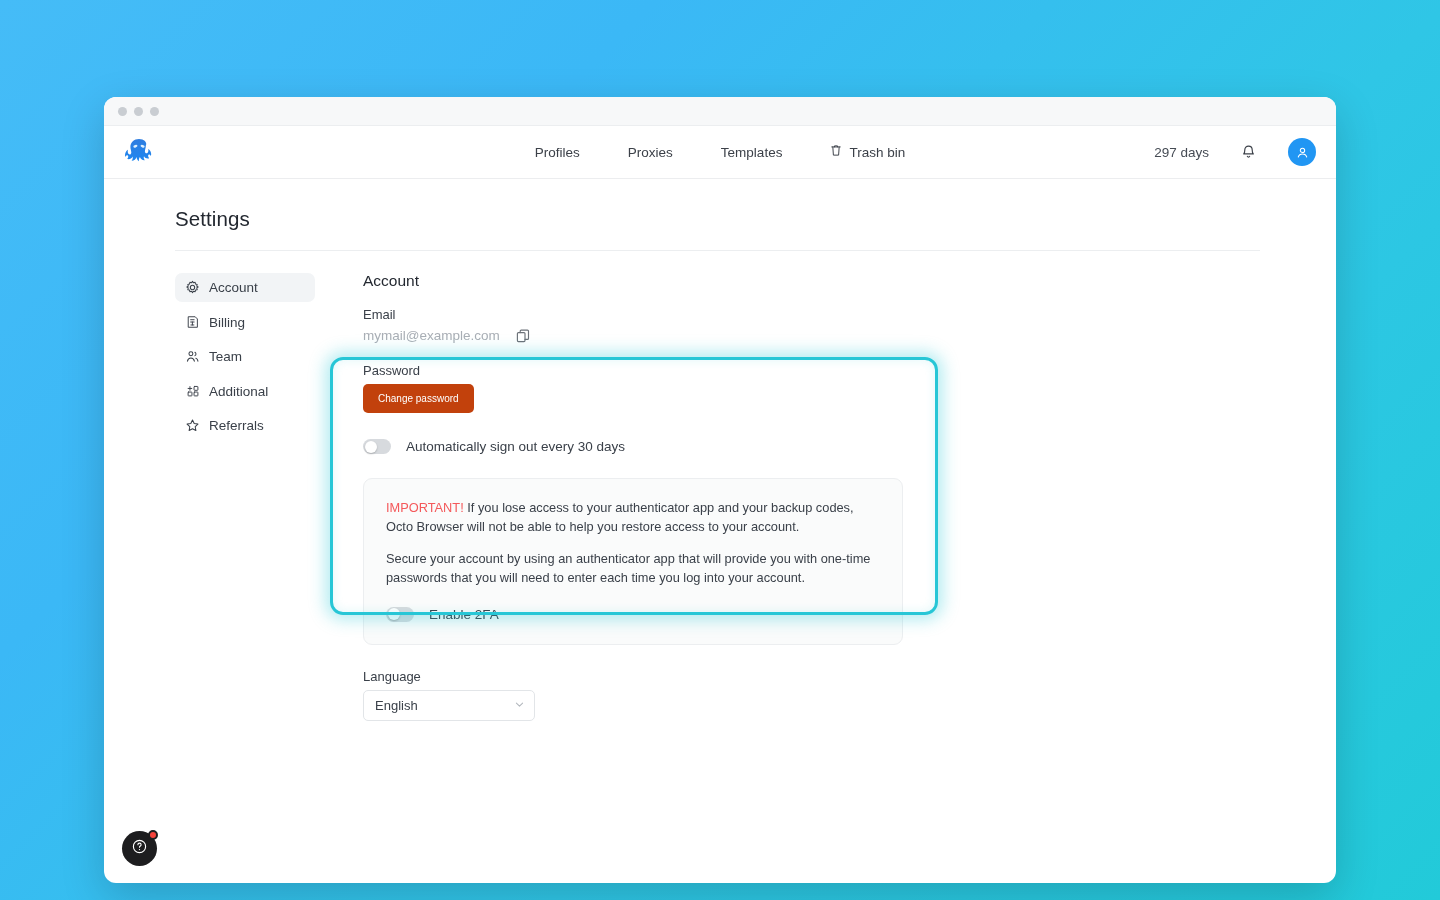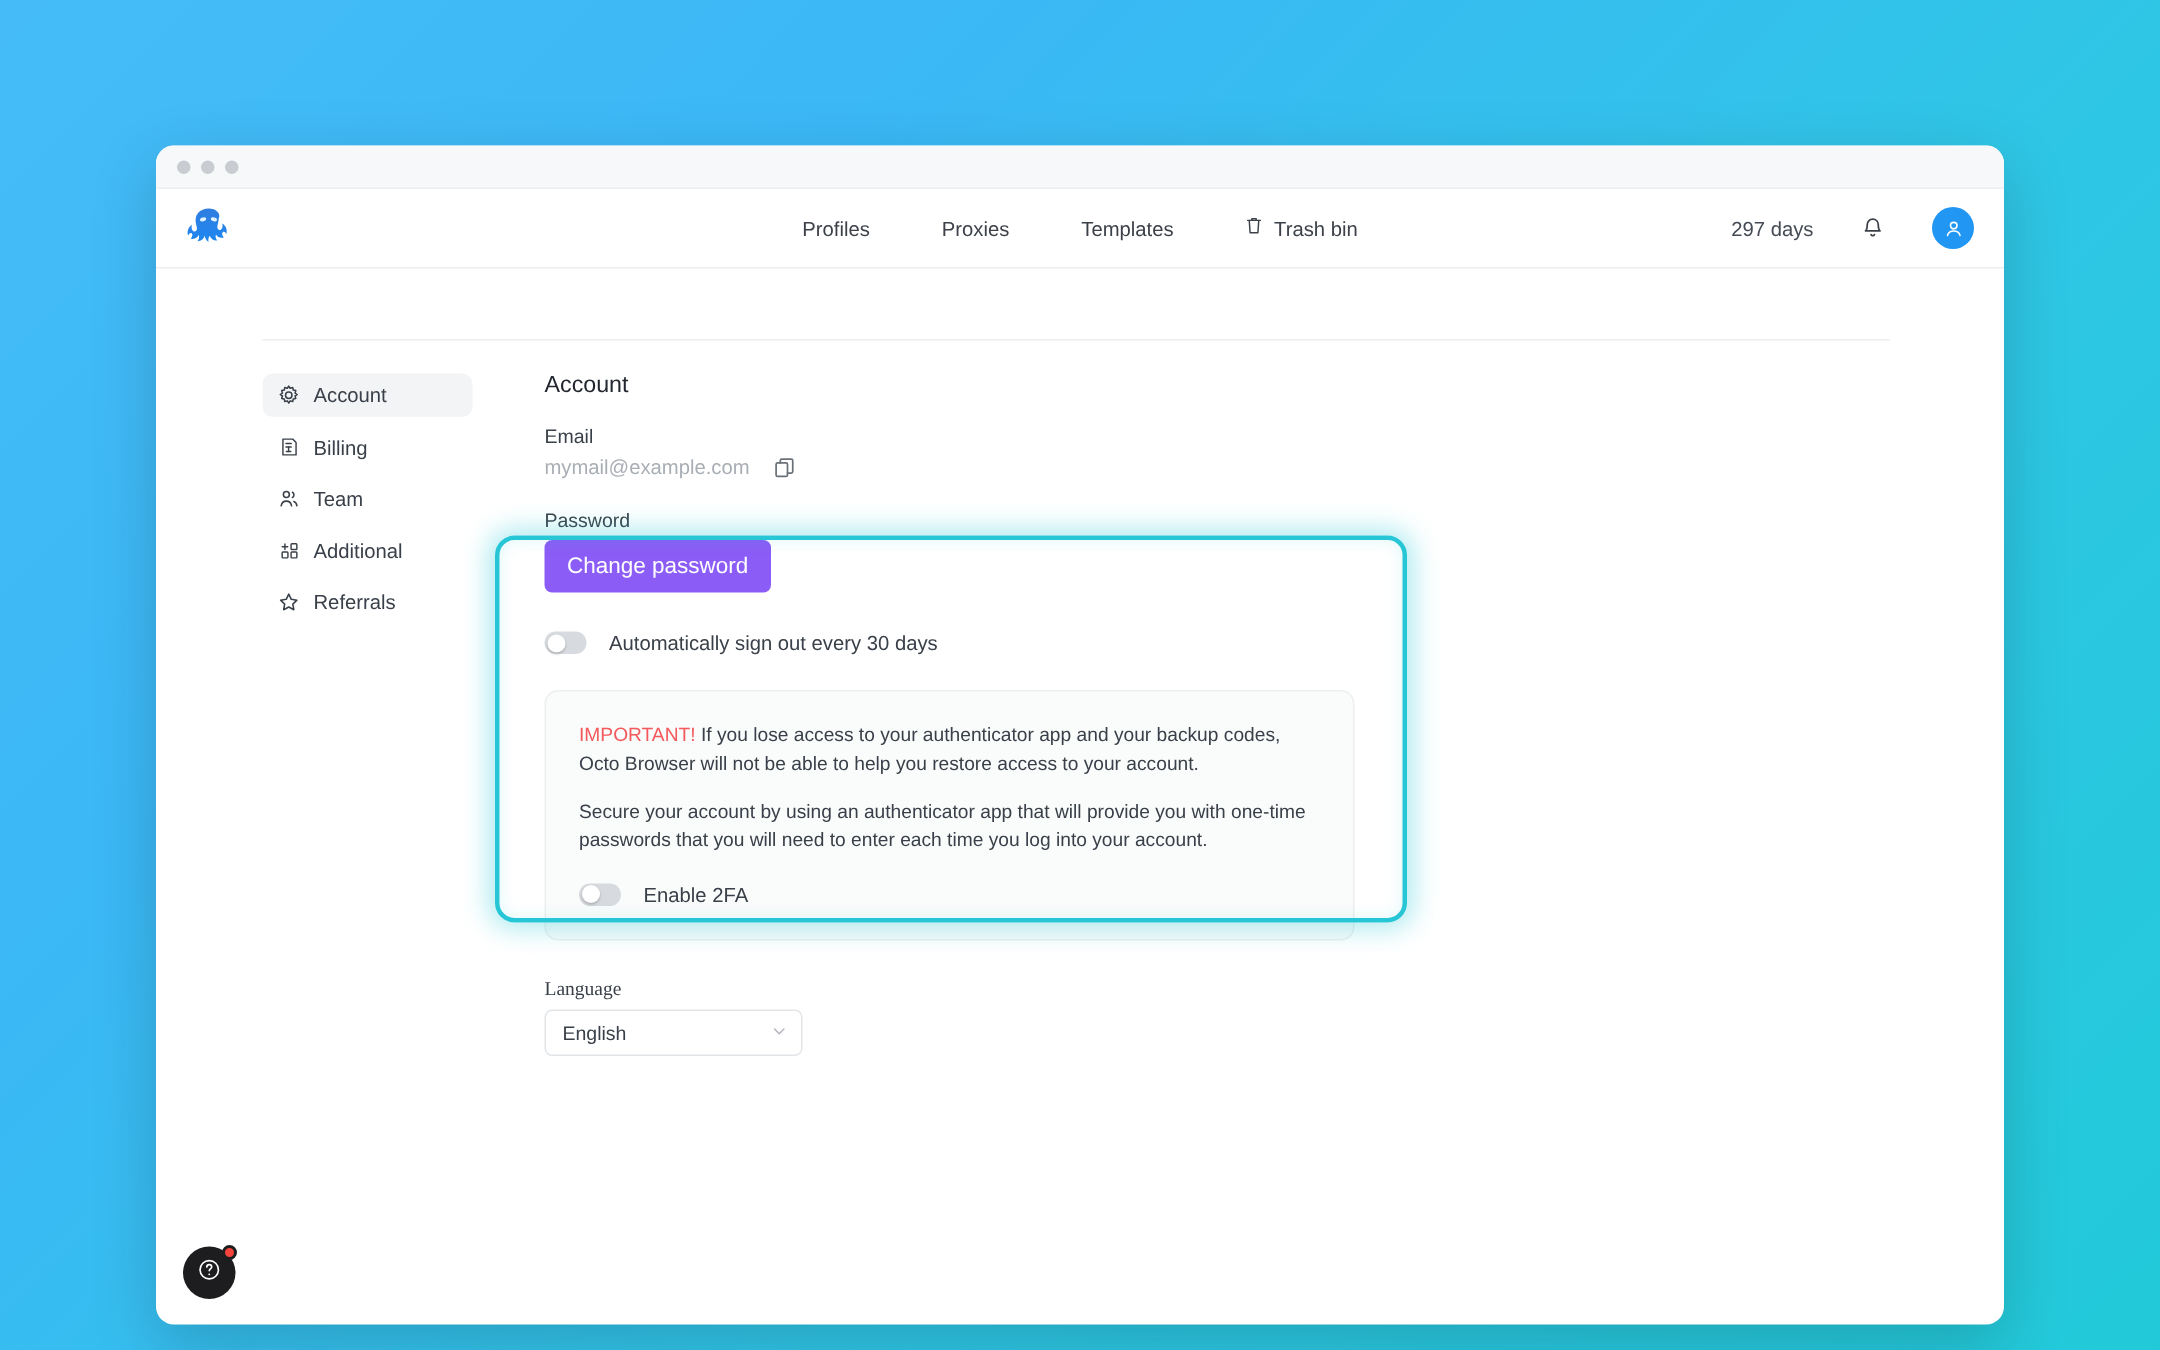--- a/index.html
+++ b/index.html
@@ -94,23 +94,23 @@
 
   
   .main { padding-left: 48px; flex: 1 1 auto; }
   .sec-title { font-size: 15.5px; color: #232830; margin-bottom: 17px; }
   .field-label { font-size: 13px; color: #3a4049; margin-bottom: 6px; }
   .email-row { display: flex; align-items: center; gap: 16px; }
   .email-val { font-size: 13.5px; color: #a9aeb5; }
   .copy-ico { width: 14px; height: 14px; cursor: pointer; }
   .pw-label { margin-top: 20px; }
   .btn-primary {
-    background: #8b5cf6; color: #fff;
+    background: #c2410c; color: #fff;
     border: none; border-radius: 5px;
-    font-size: 15px; font-family: inherit;
+    font-size: 10px; font-family: inherit;
     padding: 9px 15px;
     cursor: pointer;
   }
 
   
   .toggle-row { display: flex; align-items: flex-end; gap: 15px; }
   .toggle {
     width: 28px; height: 15px; border-radius: 8px;
     background: #d7dade;
     position: relative; cursor: pointer; flex: 0 0 28px;
@@ -133,21 +133,21 @@
     padding: 19px 22px 22px 22px;
   }
   .card-title { font-size: 14.5px; color: #232830; margin-bottom: 14px; }
   .card-p {
     font-size: 12.8px; color: #3a4049; line-height: 1.52;
     margin-bottom: 12px;
   }
   .important { color: #f4595b; }
   .card-2fa .toggle-row { margin-top: 19px; }
 
-  .lang-label { margin-top: 24px; font-family: Liberation Serif, serif; }
+  .lang-label { margin-top: 24px; }
   .select {
     width: 172px; height: 31px;
     border: 1px solid #e2e5e8; border-radius: 5px;
     background: #fff;
     display: flex; align-items: center;
     padding: 0 9px 0 11px;
     font-size: 13px; color: #3a4049;
     cursor: pointer;
   }
   .select .chev { margin-left: auto; }
@@ -245,20 +245,21 @@
         <span class="avatar">
           <svg viewBox="0 0 20 20" width="15" height="15" fill="none" stroke="#ffffff" stroke-width="1.4" stroke-linecap="round" stroke-linejoin="round">
             <circle cx="10" cy="7.2" r="2.9"></circle>
             <path d="M4.4 16c.7-2.6 2.9-4 5.6-4s4.9 1.4 5.6 4"></path>
           </svg>
         </span>
       </div>
     </div>
 
     <div class="page">
+      <div class="page-title">Settings</div>
       <div class="title-rule"></div>
 
       <div class="content">
 
         <div class="sidebar">
 
           <div class="side-item active">
             <span class="side-ico">
               <svg viewBox="0 0 16 16" width="15" height="15" fill="none" stroke="#3a4049" stroke-width="1.1" stroke-linecap="round" stroke-linejoin="round">
                 <circle cx="8" cy="8" r="2.3"></circle>

